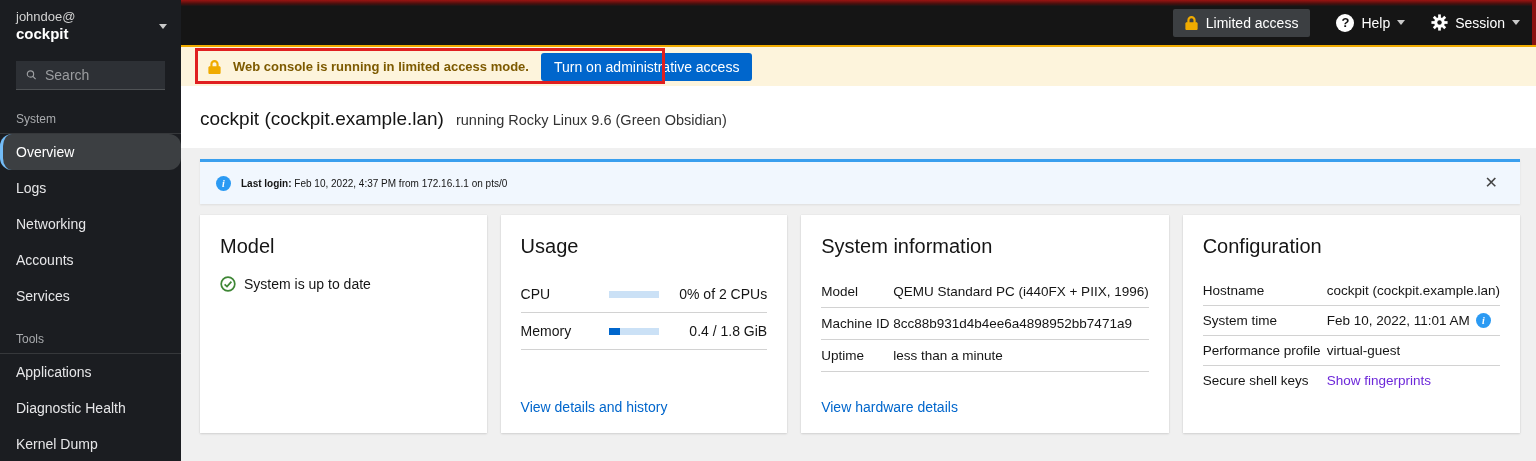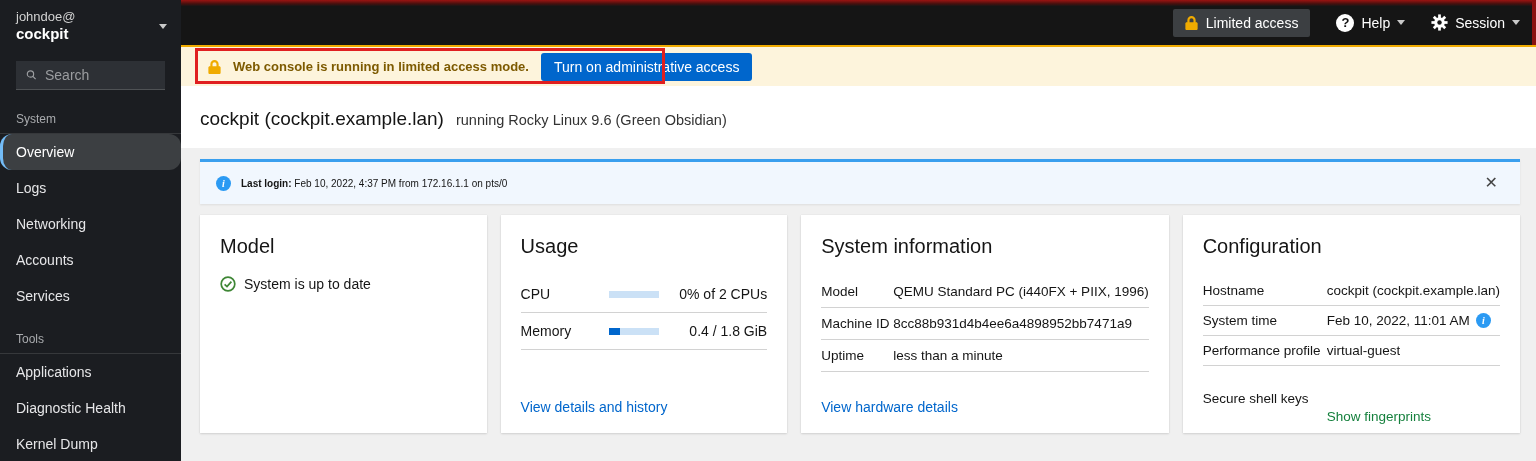--- a/index.html
+++ b/index.html
@@ -75,21 +75,21 @@
   .usage-row { display:flex; align-items:center; border-bottom:1px solid #d2d2d2; padding:10px 0; }
   .usage-label { font-size:14px; color:#151515; width:88px; min-width:88px; }
   .bar-track { flex:1; height:7px; background:#cbe1f6; border-radius:0; overflow:hidden; }
   .bar-fill { height:100%; background:#0066cc; }
   .usage-value { font-size:14px; color:#151515; width:108px; min-width:108px; text-align:right; }
 
   .kv-row { display:flex; align-items:center; border-bottom:1px solid #d2d2d2; padding:8px 0; font-size:13.5px; }
   .kv-key { color:#151515; min-width:72px; max-width:72px; }
   .cfg .kv-key { min-width:124px; max-width:124px; }
   .kv-val { color:#151515; white-space:nowrap; overflow:hidden; display:flex; align-items:center; gap:6px; }
-  .kv-val.link { color:#15803d; cursor:pointer;margin-top:36px; }
+  .kv-val.link { color:#6d28d9; cursor:pointer; }
   .cfg .kv-row { padding:7px 0; }
 </style>
 </head>
 <body>
 
 <div class="app">
 
   <nav class="sidebar">
     <div class="sb-head">
       <div>

